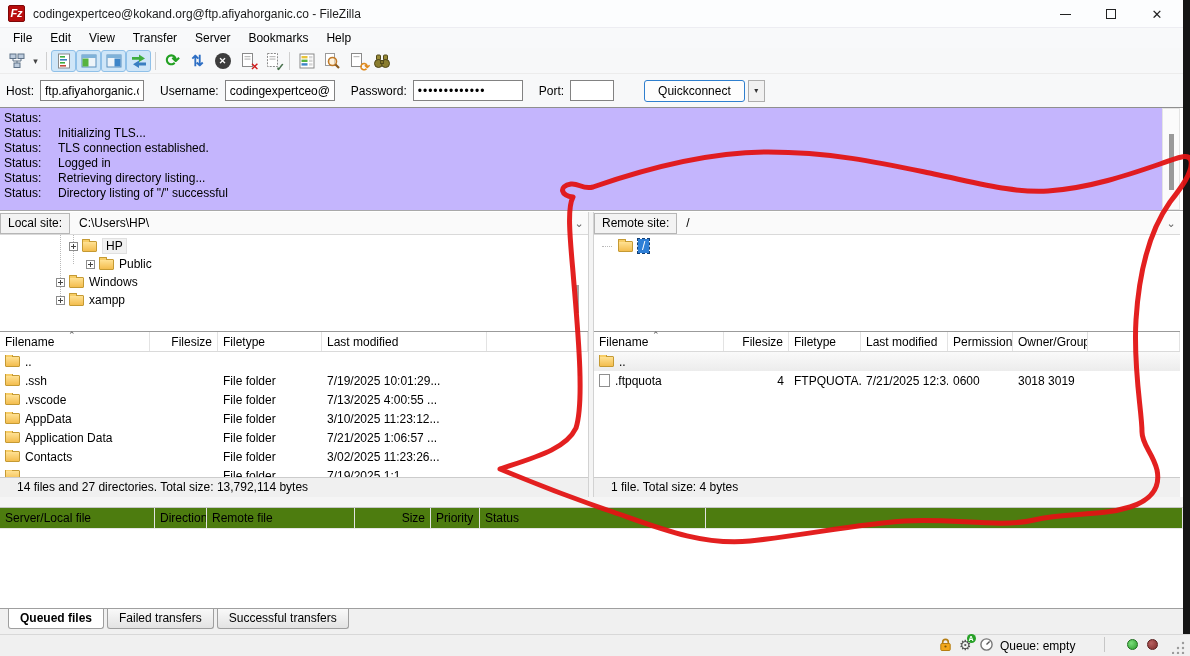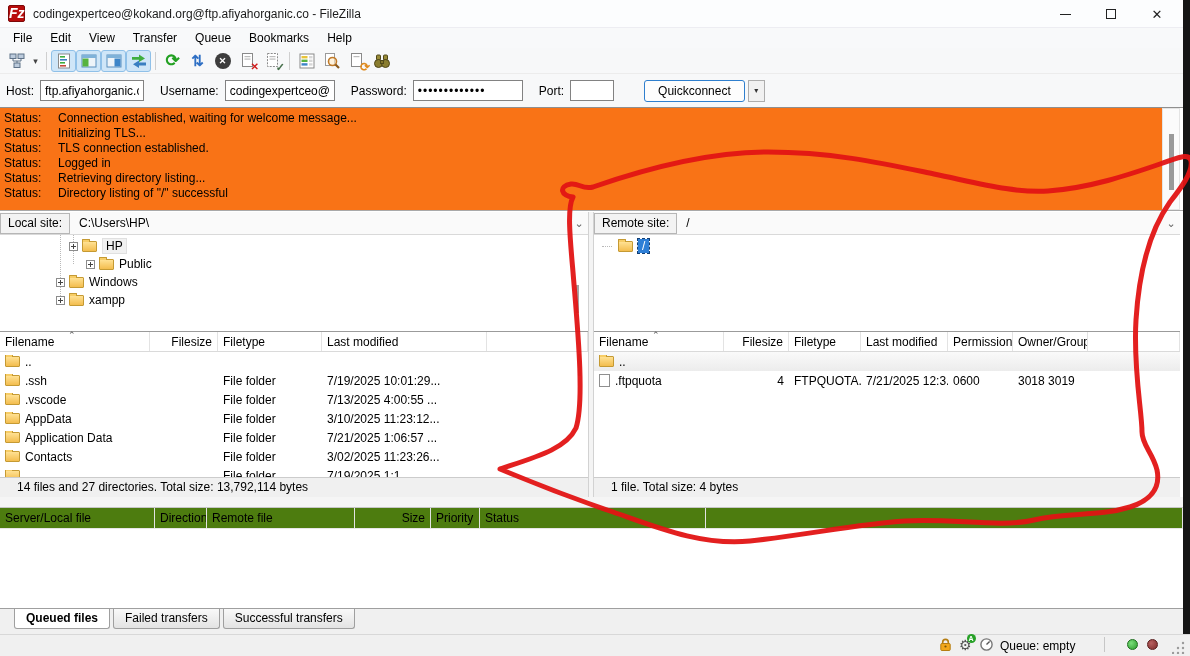--- a/index.html
+++ b/index.html
@@ -6,21 +6,21 @@
   html,body { width:1190px; height:656px; }
   body {
     position: relative; overflow: hidden; background:#fff;
     font-family:"Liberation Sans", sans-serif; font-size:12px; color:#000;
   }
   .abs { position:absolute; }
 
   
   .titlebar { left:0; top:0; width:1183px; height:28px; background:#fcfdfe; border-bottom:1px solid #ededf2; }
   .fz-logo { left:8px; top:5px; width:17px; height:17px; background:#b80d0d; border:1px solid #7d0808; border-radius:2px;
-             color:#fff; font-weight:bold; font-style:italic; font-size:14px; line-height:15px; text-align:center; }
+             color:#fff; font-weight:bold; font-style:italic; font-size:11px; line-height:15px; text-align:center; }
   .title-text { left:33px; top:7px; font-size:12px; color:#1b1b1b; white-space:nowrap; }
   .winbtn { top:0; width:46px; height:28px; display:flex; align-items:center; justify-content:center; color:#222; font-size:12px; }
   .winbtn.min { left:1042px; }
   .winbtn.max { left:1088px; }
   .winbtn.cls { left:1134px; font-size:13px; }
   .max-glyph { width:10px; height:10px; border:1px solid #222; }
   .min-glyph { width:11px; height:0; border-top:1px solid #222; }
 
   
   .menubar { left:0; top:28px; width:1183px; height:20px; background:#f8f9fa; display:flex; align-items:center; padding-left:4px; }
@@ -47,21 +47,21 @@
   .qlabel { margin-right:6px; white-space:nowrap; }
   .qinput { height:21px; border:1px solid #828282; background:#fff; padding:0 4px; font-size:12px;
             font-family:"Liberation Sans", sans-serif; margin-right:16px; }
   .qinput.host { width:104px; } .qinput.user { width:110px; } .qinput.pass { width:110px; letter-spacing:1px; } .qinput.port { width:44px; }
   .qc-btn { height:22px; padding:0 13px; border:1px solid #2f7fce; border-radius:3px; background:#fdfdfd; font-size:12px;
             font-family:"Liberation Sans", sans-serif; margin-left:14px; }
   .qc-drop { height:22px; width:17px; border:1px solid #adadad; background:#f1f1f1; margin-left:3px; font-size:8px; color:#333;
              display:inline-flex; align-items:center; justify-content:center; }
 
   
-  .log { left:0; top:108px; width:1162px; height:102px; background:#f97316; padding-top:3px; }
+  .log { left:0; top:108px; width:1162px; height:102px; background:#c4b5fd; padding-top:3px; }
   .log-row { height:15px; display:flex; }
   .log-label { width:58px; padding-left:4px; }
   .log-scroll { left:1162px; top:108px; width:18px; height:102px; background:#fbfbfb; border:1px solid #e4e4e4; }
   .log-thumb { left:1169px; top:134px; width:5px; height:56px; background:#9a9a9a; }
 
   .sash-h { left:0; width:1183px; height:1px; background:#a9a9a9; }
 
   
   .site-bar { top:212px; height:23px; background:#fafafa; border-bottom:1px solid #d9d9d9; display:flex; align-items:center; }
   .site-bar.local { left:0; width:588px; }
@@ -111,21 +111,21 @@
 
   .sumbar { top:477px; height:20px; background:#f0f0f0; border-top:1px solid #cccccc; line-height:19px; padding-left:17px; white-space:nowrap; }
   .sumbar.local { left:0; width:588px; }
   .sumbar.remote { left:594px; width:586px; }
 
   
   .qgap { left:0; top:497px; width:1183px; height:10px; background:#f5f5f5; }
   .qhdr { left:0; top:507px; width:1183px; height:22px; background:#4d7c0f; border-top:1px solid #c6c6c6; border-bottom:1px solid #e6e6e6; display:flex; }
   .qc1 { width:155px; } .qc2 { width:52px; } .qc3 { width:148px; } .qc4 { width:76px; text-align:right; } .qc5 { width:49px; } .qc6 { width:226px; }
   .qbody { left:0; top:529px; width:1183px; height:79px; background:#fff; }
-  .tabbar { left:0; top:608px; width:1183px; height:26px; background:#f0f0f0; border-top:1px solid #9f9f9f; display:flex; padding-left:14px; }
+  .tabbar { left:0; top:608px; width:1183px; height:26px; background:#f0f0f0; border-top:1px solid #9f9f9f; display:flex; padding-left:8px; }
   .tab { height:20px; padding:0 11px; border:1px solid #9f9f9f; border-top:none; background:linear-gradient(#f9f9f9,#e3e3e3);
          border-radius:0 0 3px 3px; margin-right:3px; line-height:19px; white-space:nowrap; }
   .tab.active { background:#fff; font-weight:bold; }
 
   
   .statusbar { left:0; top:634px; width:1190px; height:22px; background:#f0f0f0; border-top:1px solid #d8d8d8; }
   .sb-item { position:absolute; top:637px; }
   .sb-text { top:639px; }
   .sb-sep { top:637px; width:1px; height:15px; background:#c6c6c6; }
   .led { width:11px; height:11px; border-radius:50%; display:inline-block; }
@@ -158,21 +158,21 @@
       <span>✕</span>
     </div>
 </div>
 
 
 <div class="abs menubar">
   <span class="menu-item">File</span>
   <span class="menu-item">Edit</span>
   <span class="menu-item">View</span>
   <span class="menu-item">Transfer</span>
-  <span class="menu-item">Queue</span>
+  <span class="menu-item">Server</span>
   <span class="menu-item">Bookmarks</span>
   <span class="menu-item">Help</span>
 </div>
 
 
 <div class="abs toolbar">
   <span class="tbtn">
     <svg width="18" height="18" viewBox="0 0 18 18">
       <rect x="2" y="2" width="6" height="4.5" fill="#bccbdc" stroke="#5f7288"></rect>
       <rect x="10" y="2" width="6" height="4.5" fill="#bccbdc" stroke="#5f7288"></rect>
@@ -288,21 +288,20 @@
   <span class="qlabel">Port:</span>
   <input class="qinput port" type="text" value="" style="">
   <button class="qc-btn">Quickconnect</button>
   <span class="qc-drop">▾</span>
 </div>
 
 
 <div class="abs log">
   <div class="log-row">
       <span class="log-label">Status:</span>
-      <span>Connection established, waiting for welcome message...</span>
     </div>
   <div class="log-row">
       <span class="log-label">Status:</span>
       <span>Initializing TLS...</span>
     </div>
   <div class="log-row">
       <span class="log-label">Status:</span>
       <span>TLS connection established.</span>
     </div>
   <div class="log-row">

